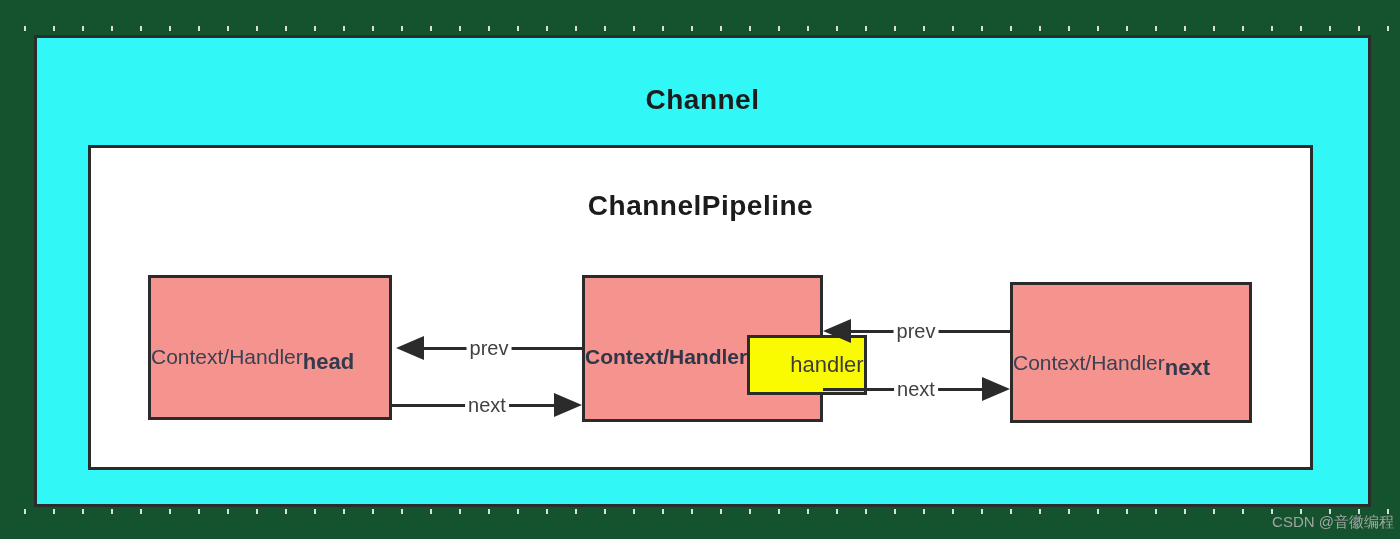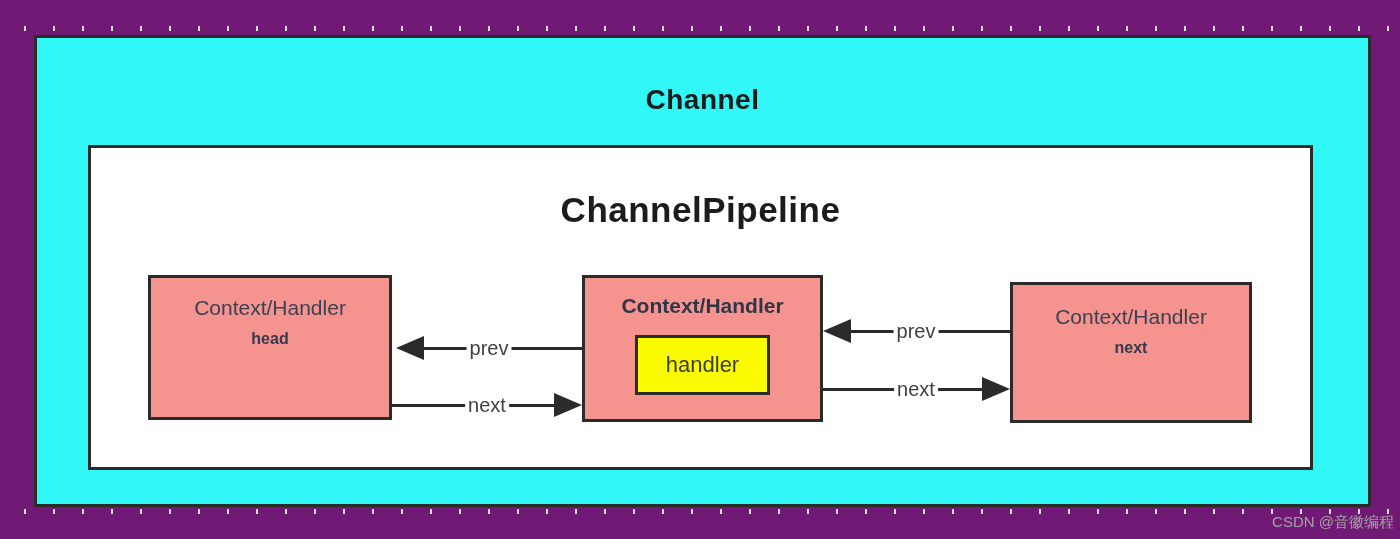--- a/index.html
+++ b/index.html
@@ -4,21 +4,21 @@
 <style>
   * { margin:0; padding:0; box-sizing:border-box; }
   body {
     font-family: "Liberation Sans", sans-serif;
     background:#ffffff;
   }
   .canvas {
     position:relative;
     width:1400px;
     height:539px;
-    background:#701a75;
+    background:#14532d;
     overflow:hidden;
   }
   .ticks {
     position:absolute;
     left:24px;
     width:1376px;
     height:5px;
     background:repeating-linear-gradient(to right, #dcdcdc 0 2px, transparent 2px 29px);
   }
   .ticks-top { top:26px; }
@@ -44,61 +44,62 @@
     position:absolute;
     left:51px; top:107px;
     width:1225px; height:325px;
     background:#ffffff;
     border:3px solid var(--border, #2b2b2b);
   }
   .pipeline-title {
     position:absolute;
     left:0; top:42px; width:100%;
     text-align:center;
-    font-size:35px;
+    font-size:28px;
     font-weight:bold;
     color:#1c1c1c;
     letter-spacing:0.5px;
   }
 
   .node {
     position:absolute;
     background:var(--node-fill, #f5938f);
     border:3px solid var(--border, #2b2b2b);
     display:flex;
-    flex-direction:column;
+    flex-direction:row;
     align-items:center;
   }
   .node-head   { left:57px;  top:127px; width:244px; height:145px; padding-top:18px; }
   .node-middle { left:491px; top:127px; width:241px; height:147px; padding-top:16px; }
   .node-tail   { left:919px; top:134px; width:242px; height:141px; padding-top:20px; }
 
   .node-type {
     font-size:21px;
     color:#3a4152;
   }
   .node-type-bold {
     font-size:21px;
     font-weight:bold;
     color:#2f3648;
   }
   .node-name {
     margin-top:10px;
-    font-size:16px;
+    font-size:22px;
     font-weight:bold;
     color:#333a4c;
   }
   .handler-box {
     margin-top:17px;
     width:135px; height:60px;
     background:var(--handler-fill, #fafa00);
     border:3px solid var(--border, #2b2b2b);
     display:flex;
     align-items:center;
     justify-content:center;
+    padding-left:40px;
   }
   .handler-label {
     font-size:22px;
     color:#3c3c3c;
   }
 
   .arrow-line {
     position:absolute;
     height:3px;
     background:var(--border, #2b2b2b);

